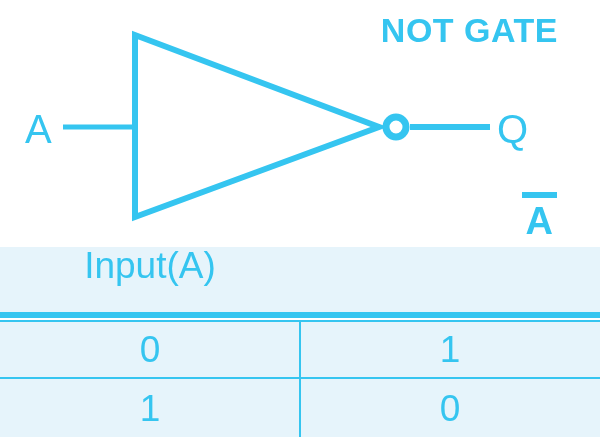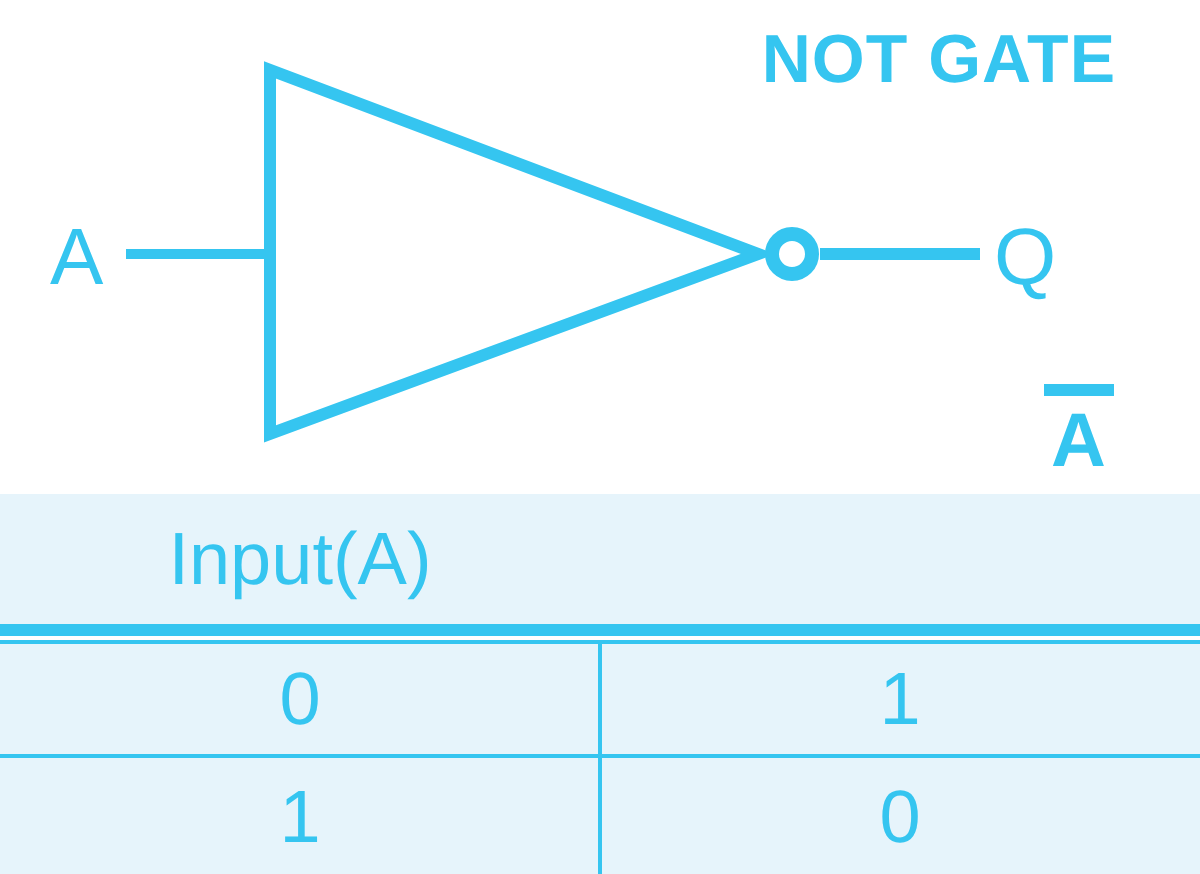--- a/index.html
+++ b/index.html
@@ -50,21 +50,21 @@
   }
   
   .truth-table {
     position: absolute;
     top: 247px;
     left: 0;
     width: 600px;
     height: 190px;
     background: var(--table-bg);
   }
-  .thead { display: flex; height: 65px; align-items: center; }
+  .thead { display: flex; height: 65px; align-items: flex-start; }
   .th {
     width: 300px;
     text-align: center;
     color: var(--accent);
     font-size: 37px;
     line-height: 1;
   }
   .double-rule {
     height: 10px;
     box-sizing: border-box;

